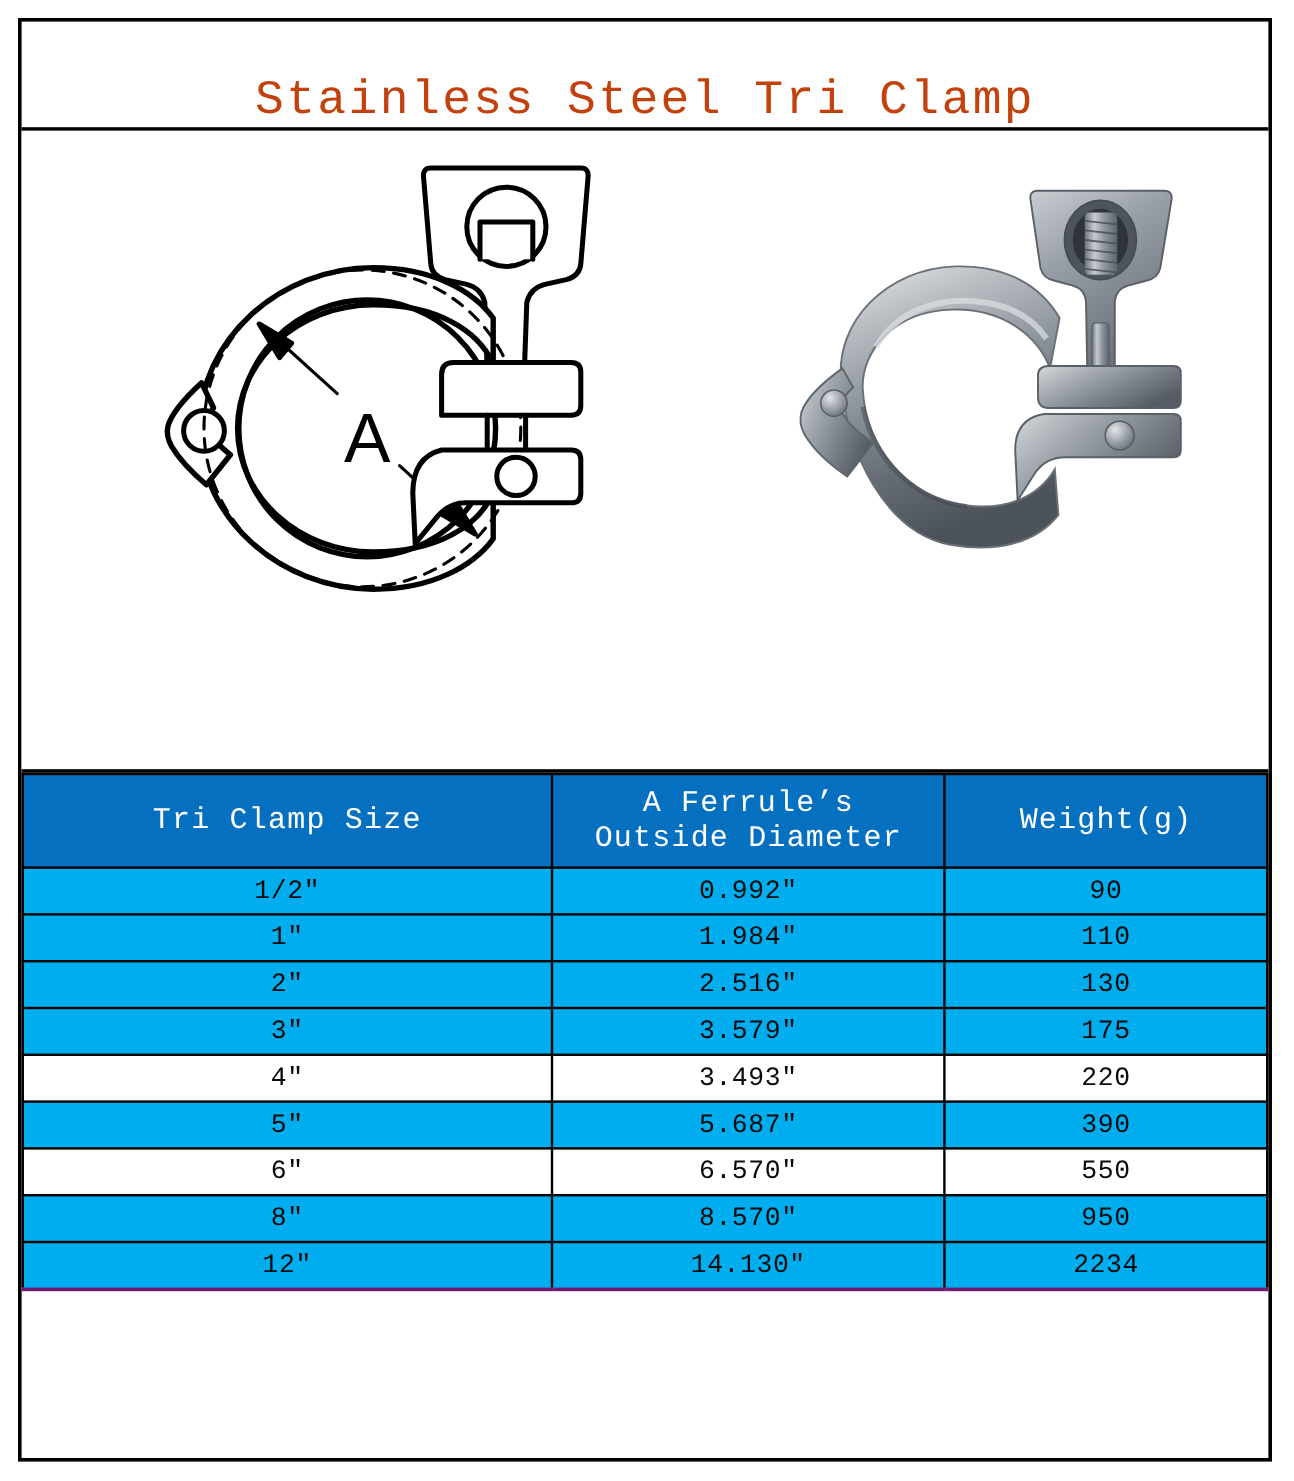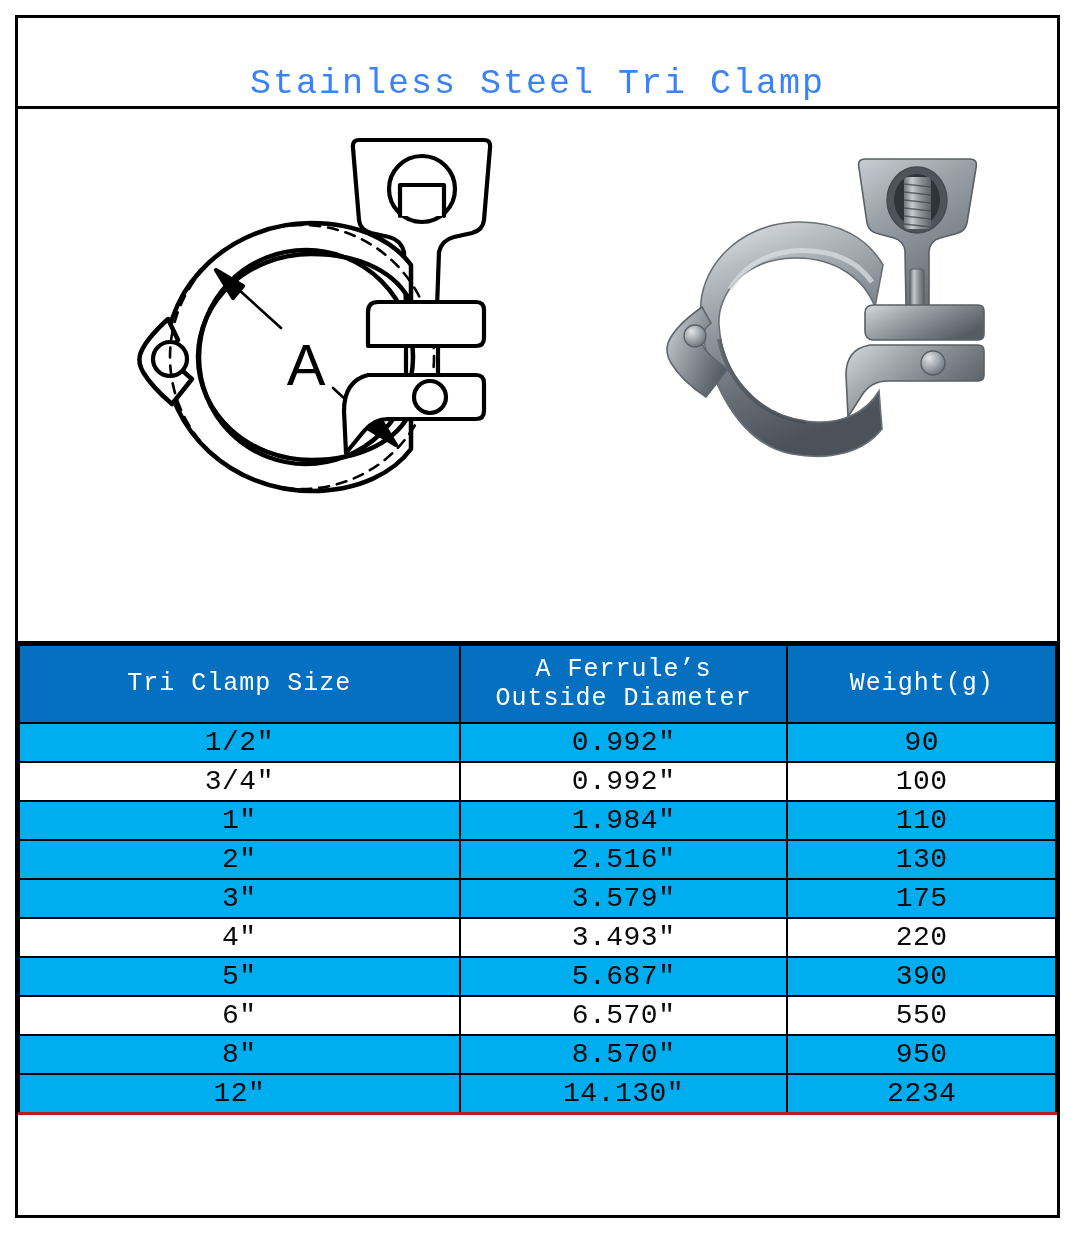--- a/index.html
+++ b/index.html
@@ -30,23 +30,23 @@
   .title-row {
     height: 91px;
     box-sizing: border-box;
     border-bottom: 3px solid #000000;
     display: flex;
     align-items: center;
     justify-content: center;
   }
   .title-text {
     font-family: "Liberation Mono", "DejaVu Sans Mono", monospace;
-    font-size: 35px;
+    font-size: 40px;
     letter-spacing: 2px;
-    color: #3b82f6;
+    color: #c2410c;
     white-space: pre;
     margin-top: 44px;
   }
 
   
   .figure-row {
     position: relative;
     height: 535px;
     box-sizing: border-box;
     border-bottom: 3px solid #000000;
@@ -90,30 +90,30 @@
     background: #0570c0;
     color: #ffffff;
     height: 74px;
     font-weight: normal;
     font-size: 25px;
     letter-spacing: 1px;
     line-height: 1.18;
   }
   table.spec td {
     height: 37px;
-    font-size: 28px;
+    font-size: 22px;
     color: #0a0a0a;
     letter-spacing: 0.5px;
     background: #ffffff;
     padding: 0;
   }
   table.spec tr.alt td {
     background: #00aeef;
   }
-  table.spec tr:last-child td { border-bottom: 3px solid #b91c1c; }
+  table.spec tr:last-child td { border-bottom: 3px solid #701a75; }
 </style>
 </head>
 <body>
 
 <div id="sheet">
 
   <div class="title-row">
     <div class="title-text">Stainless Steel Tri Clamp</div>
   </div>
 
@@ -270,25 +270,20 @@
 Outside Diameter</th>
         <th>Weight(g)</th>
       </tr>
     </thead>
     <tbody>
       <tr class="alt">
         <td>1/2″</td>
         <td>0.992″</td>
         <td>90</td>
       </tr>
-      <tr>
-        <td>3/4″</td>
-        <td>0.992″</td>
-        <td>100</td>
-      </tr>
       <tr class="alt">
         <td>1″</td>
         <td>1.984″</td>
         <td>110</td>
       </tr>
       <tr class="alt">
         <td>2″</td>
         <td>2.516″</td>
         <td>130</td>
       </tr>

